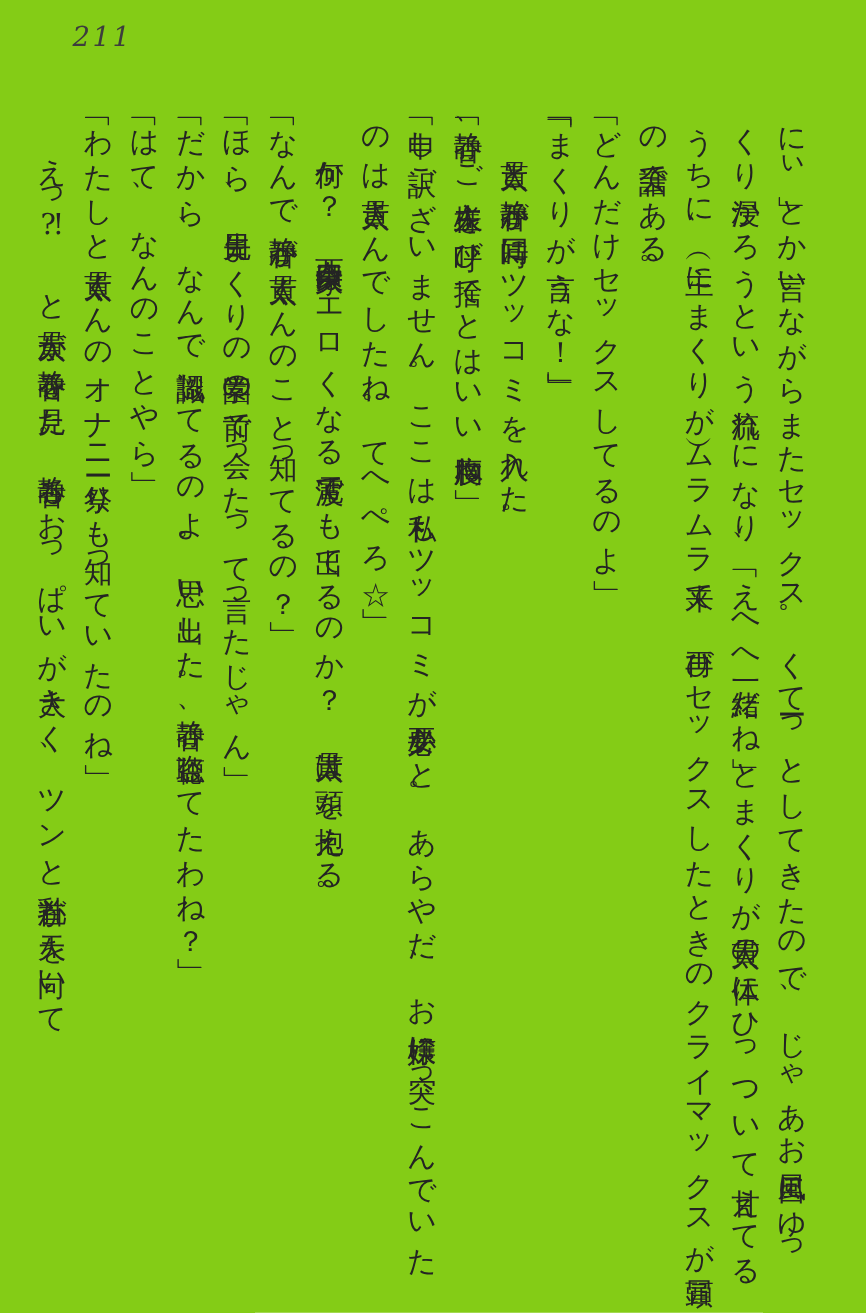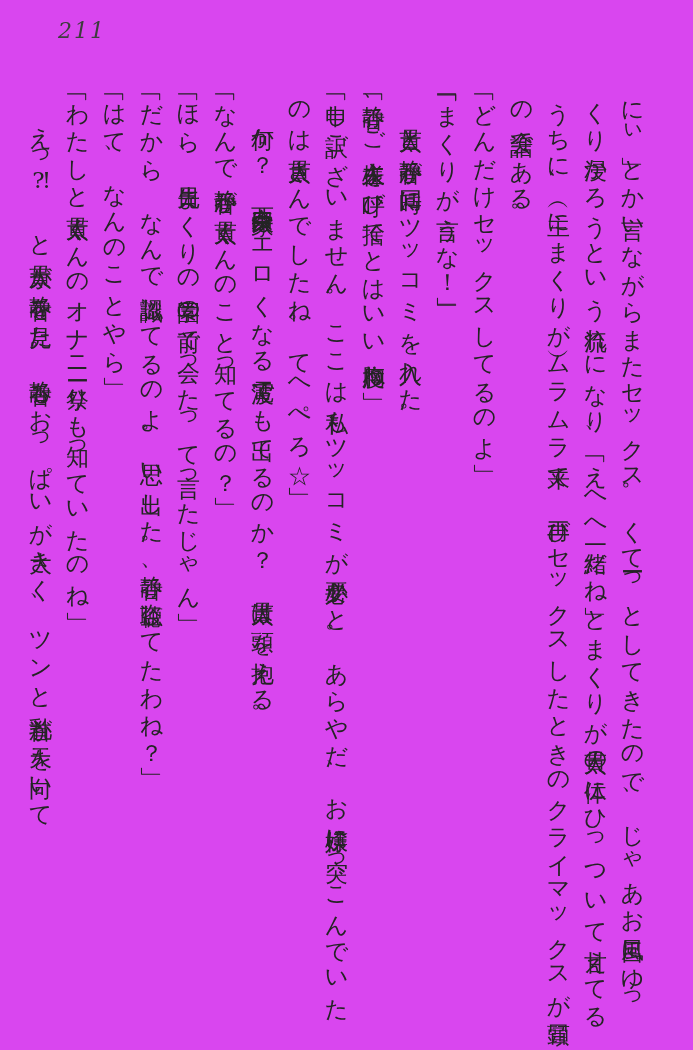--- a/index.html
+++ b/index.html
@@ -8,21 +8,21 @@
   }
   body {
     width: 693px;
     height: 1050px;
     background: #ffffff;
   }
   .book-page {
     position: relative;
     width: 693px;
     height: 1050px;
-    background: #d946ef;
+    background: #84cc16;
     overflow: hidden;
     font-family: "DejaVu Serif", "Liberation Serif", serif;
   }
   .page-number {
     position: absolute;
     top: 18px;
     left: 58px;
     font-size: 22px;
     font-style: italic;
     letter-spacing: 2px;

